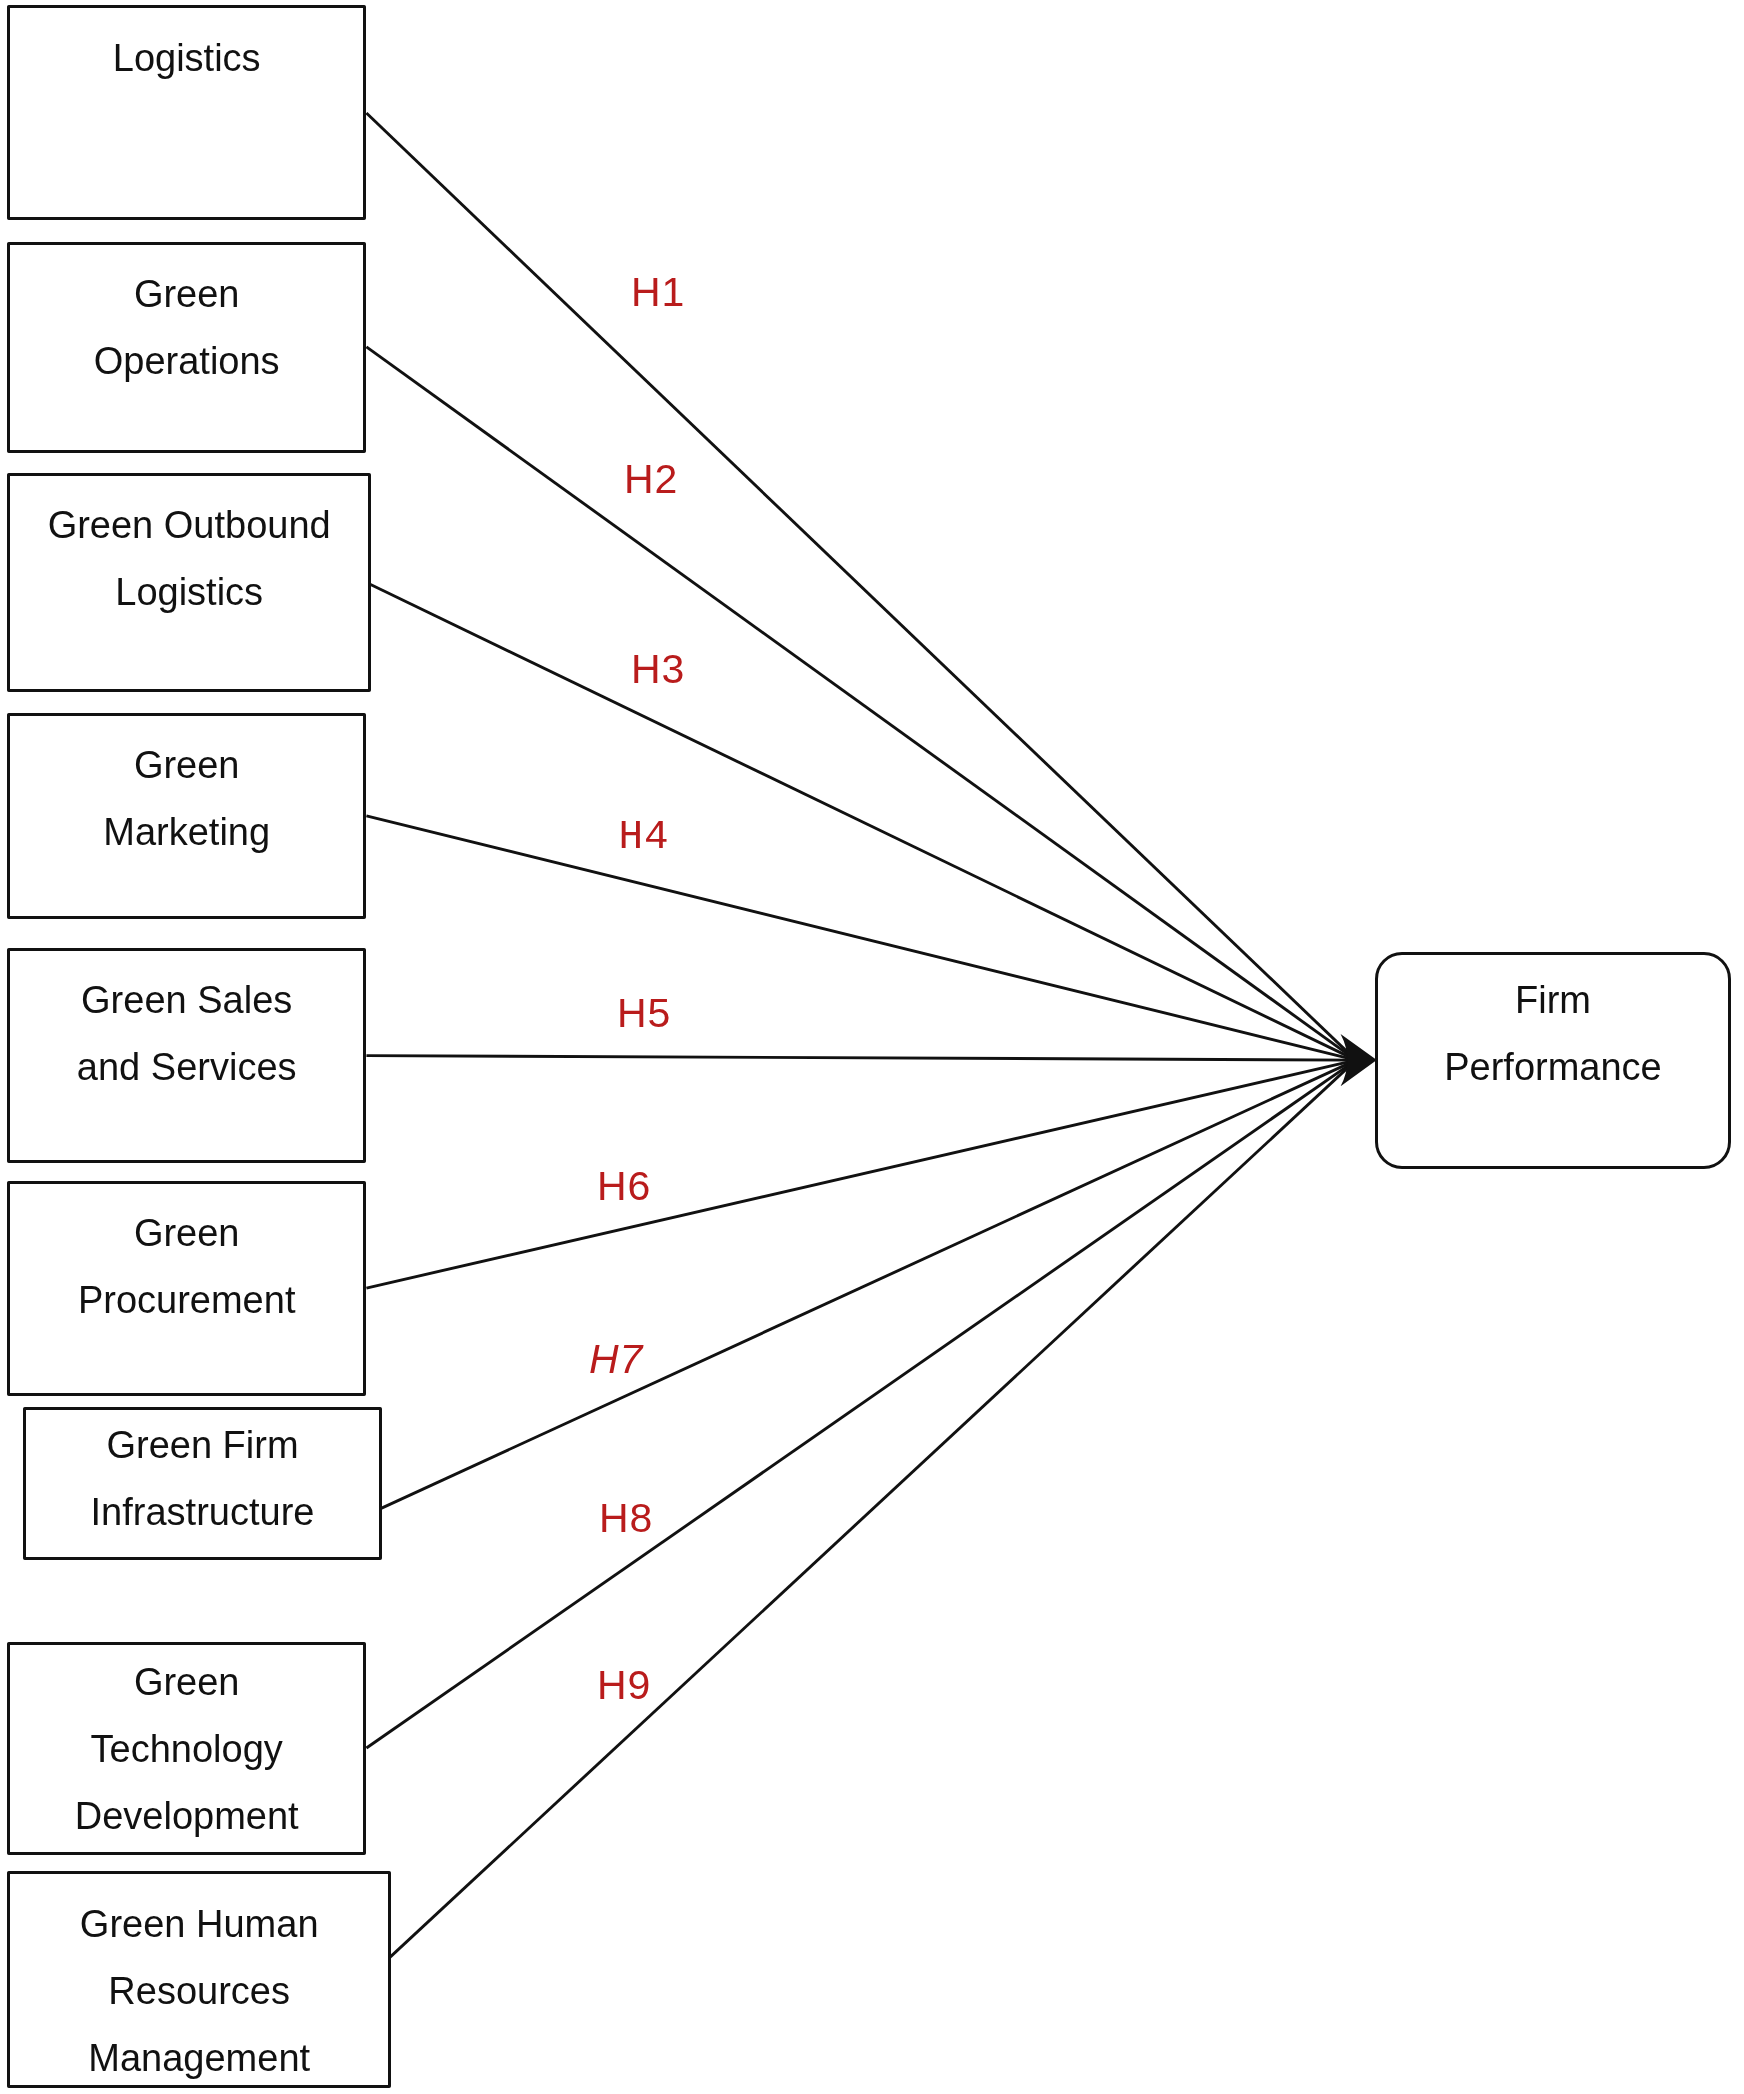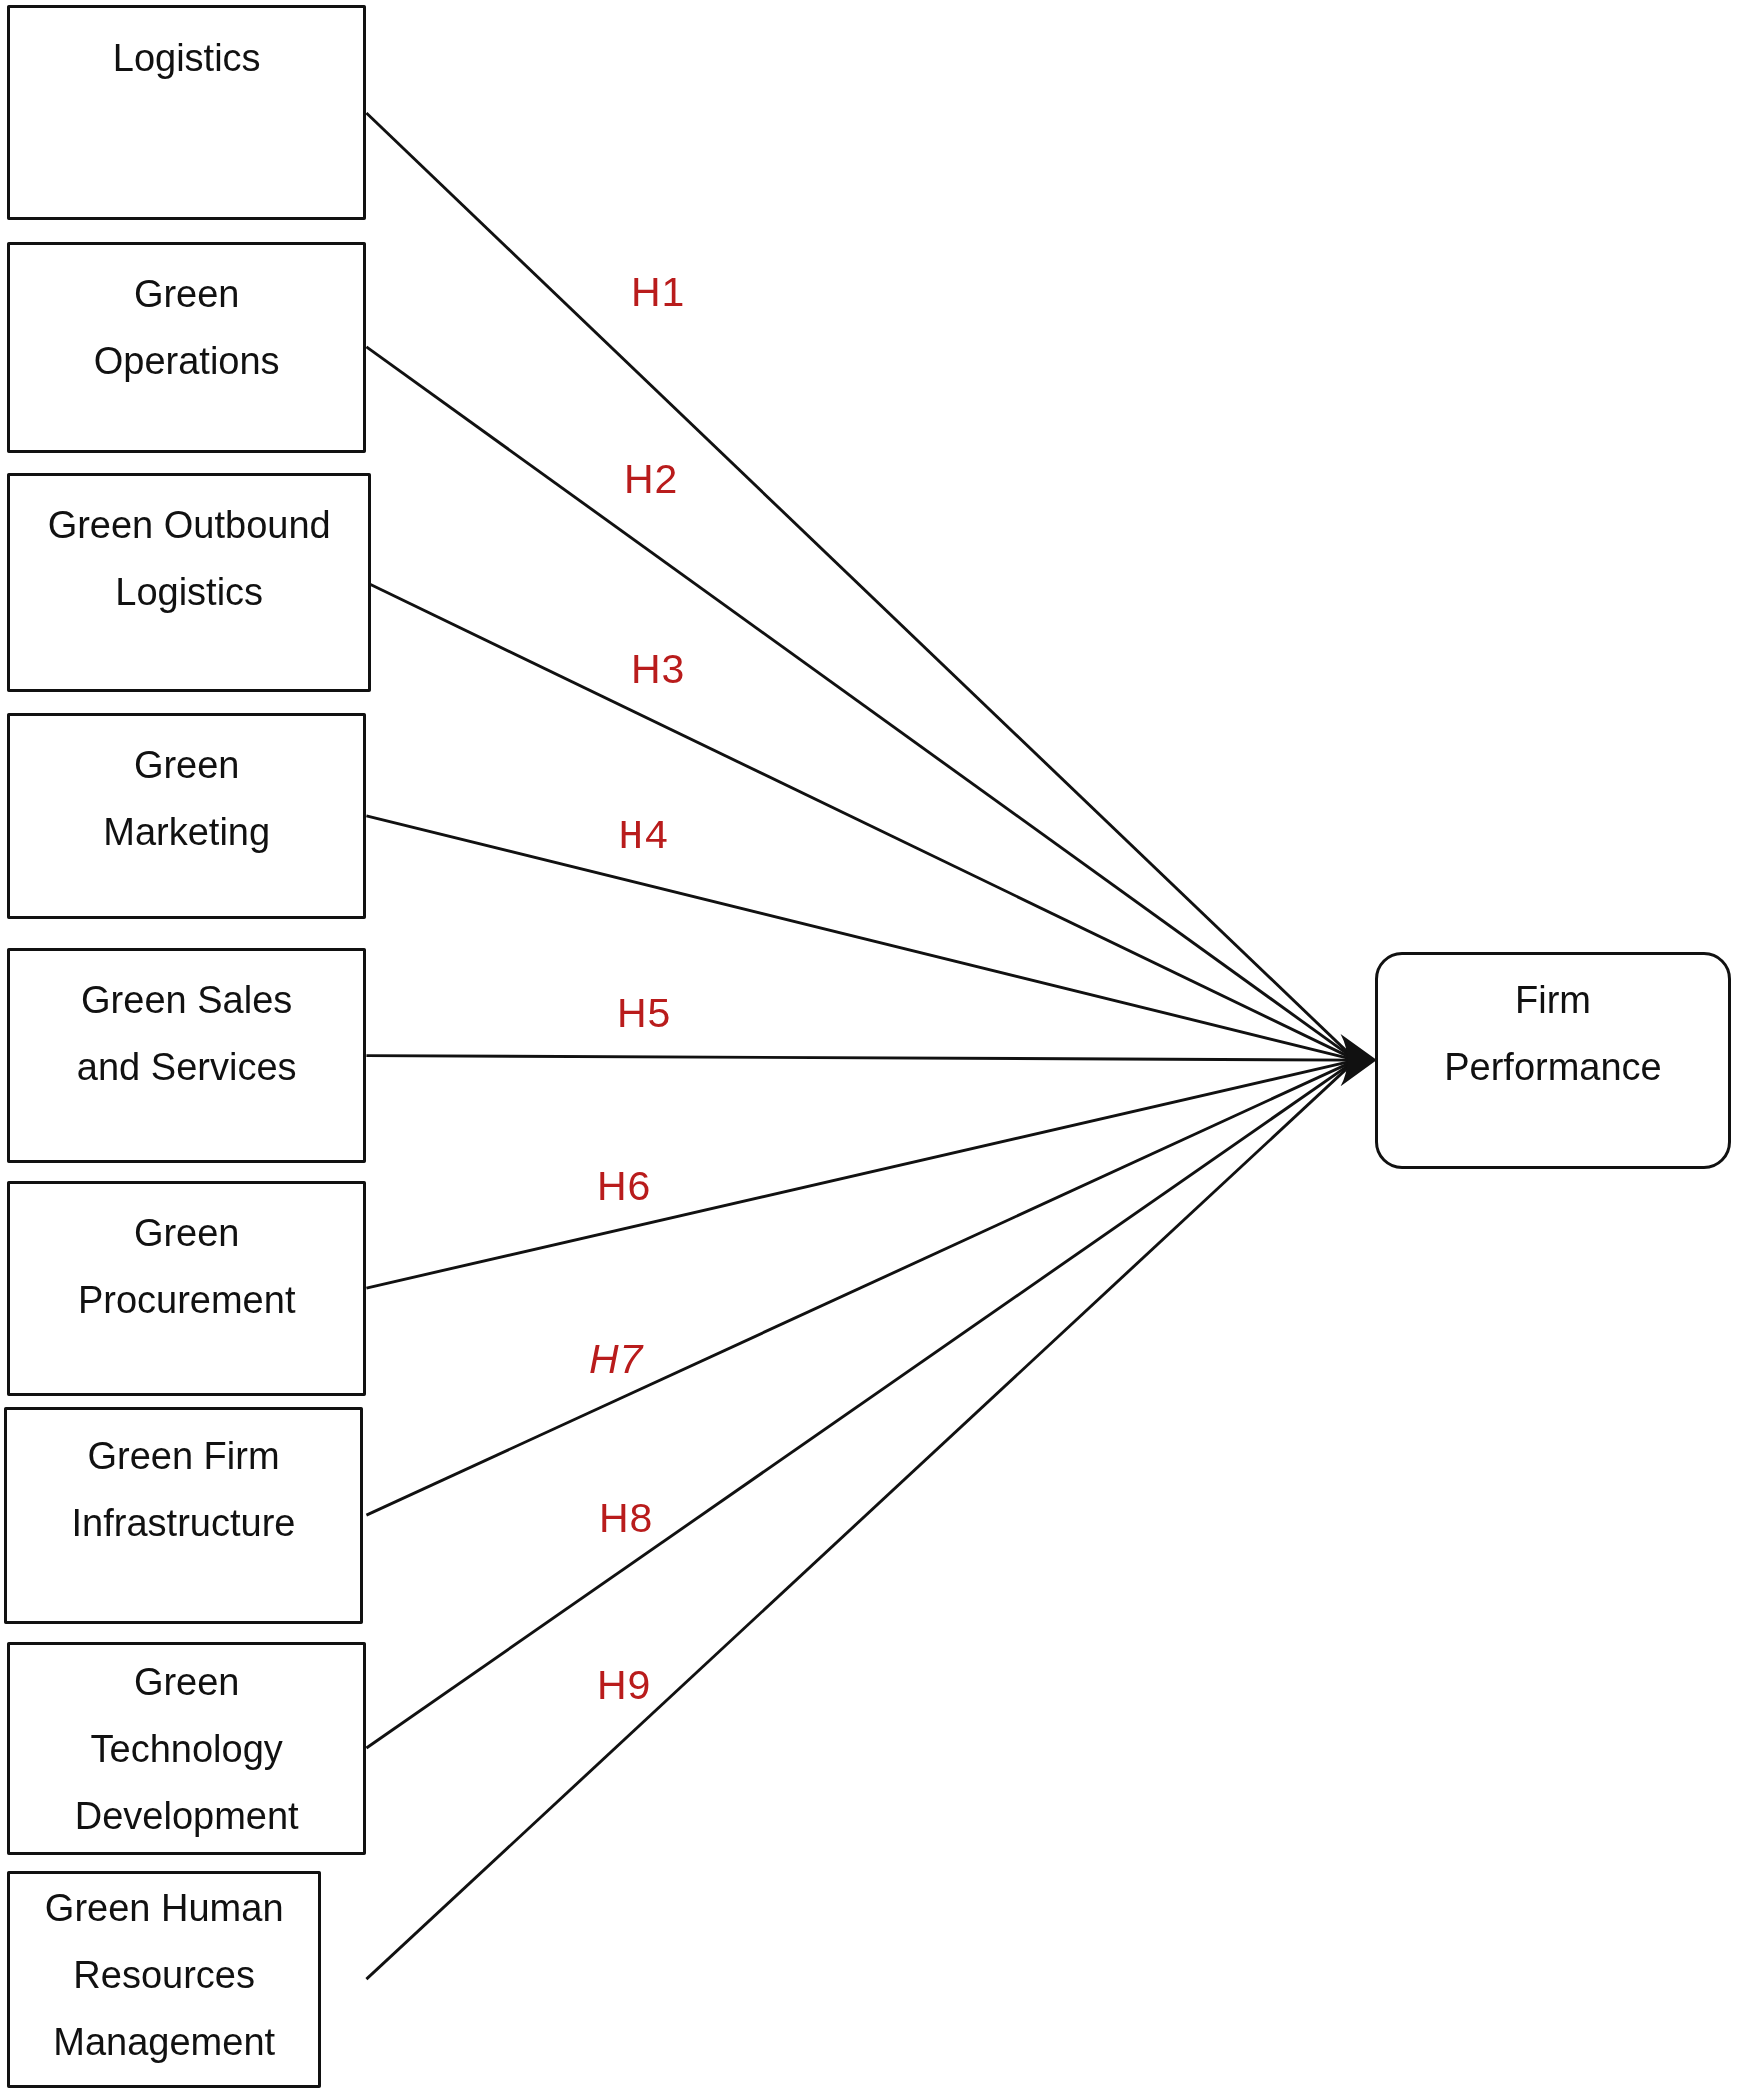--- a/index.html
+++ b/index.html
@@ -84,30 +84,30 @@
       <div class="box-line">Marketing</div>
     </div>
     <div class="node" style="left: 7.2px; top: 948px; width: 359px; height: 215px; padding-top: 16.3px;">
       <div class="box-line">Green Sales</div>
       <div class="box-line">and Services</div>
     </div>
     <div class="node" style="left: 7.2px; top: 1181px; width: 359px; height: 215px; padding-top: 16.3px;">
       <div class="box-line">Green</div>
       <div class="box-line">Procurement</div>
     </div>
-    <div class="node" style="left: 4px; top: 1407px; width: 359px; height: 217px; padding-top: 13px;">
+    <div class="node" style="left: 23px; top: 1407px; width: 359px; height: 153px; padding-top: 2px;">
       <div class="box-line">Green Firm</div>
       <div class="box-line">Infrastructure</div>
     </div>
     <div class="node" style="left: 7.2px; top: 1642px; width: 359px; height: 213px; padding-top: 3.6px;">
       <div class="box-line">Green</div>
       <div class="box-line">Technology</div>
       <div class="box-line">Development</div>
     </div>
-    <div class="node" style="left: 7.2px; top: 1871px; width: 314px; height: 217px; padding-top: 1px;">
+    <div class="node" style="left: 7.2px; top: 1871px; width: 384px; height: 217px; padding-top: 17px;">
       <div class="box-line">Green Human</div>
       <div class="box-line">Resources</div>
       <div class="box-line">Management</div>
     </div>
     <span class="hyp-label" style="left: 658px; top: 292px;">H1</span>
     <span class="hyp-label" style="left: 651px; top: 479px;">H2</span>
     <span class="hyp-label" style="left: 658px; top: 669px;">H3</span>
     <span class="hyp-label" style="left: 644px; top: 837px; font-family: Liberation Mono, monospace;">H4</span>
     <span class="hyp-label" style="left: 644px; top: 1013px;">H5</span>
     <span class="hyp-label" style="left: 624px; top: 1186px;">H6</span>

